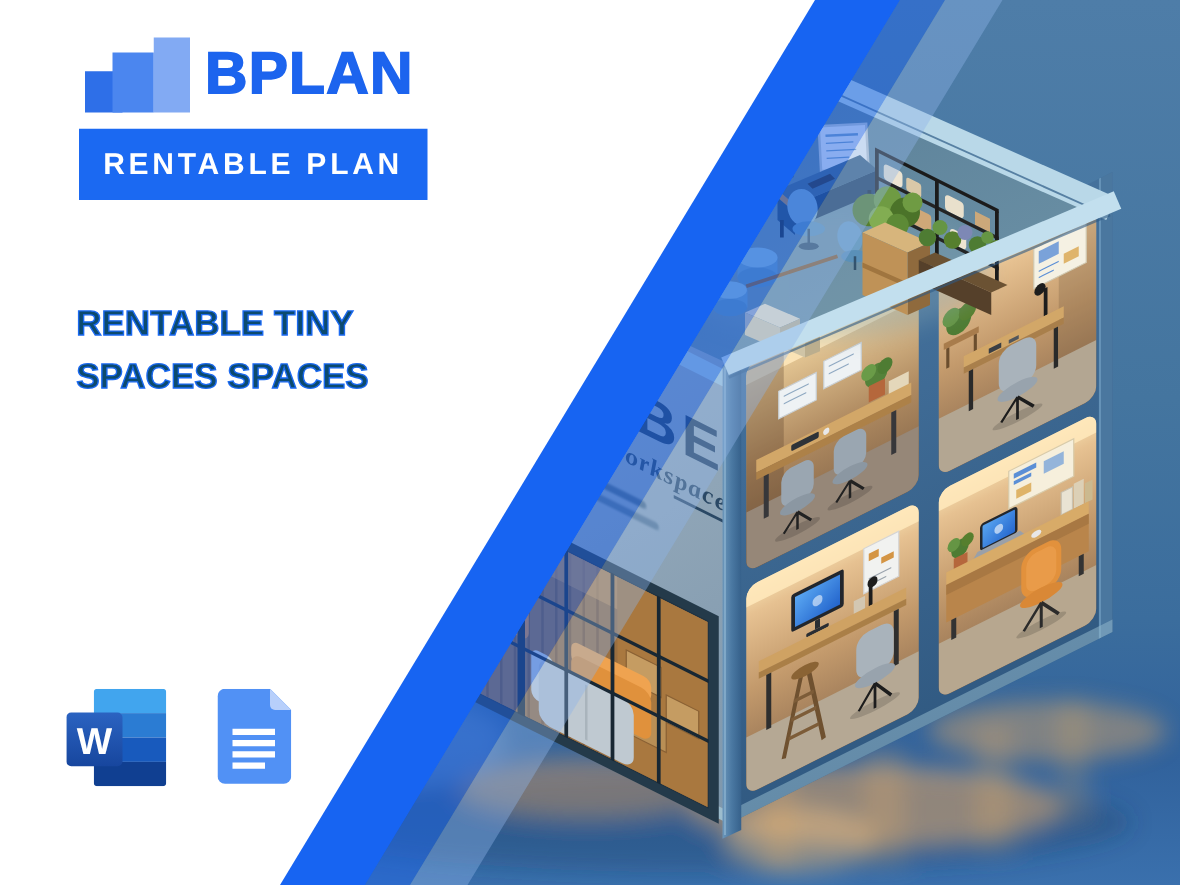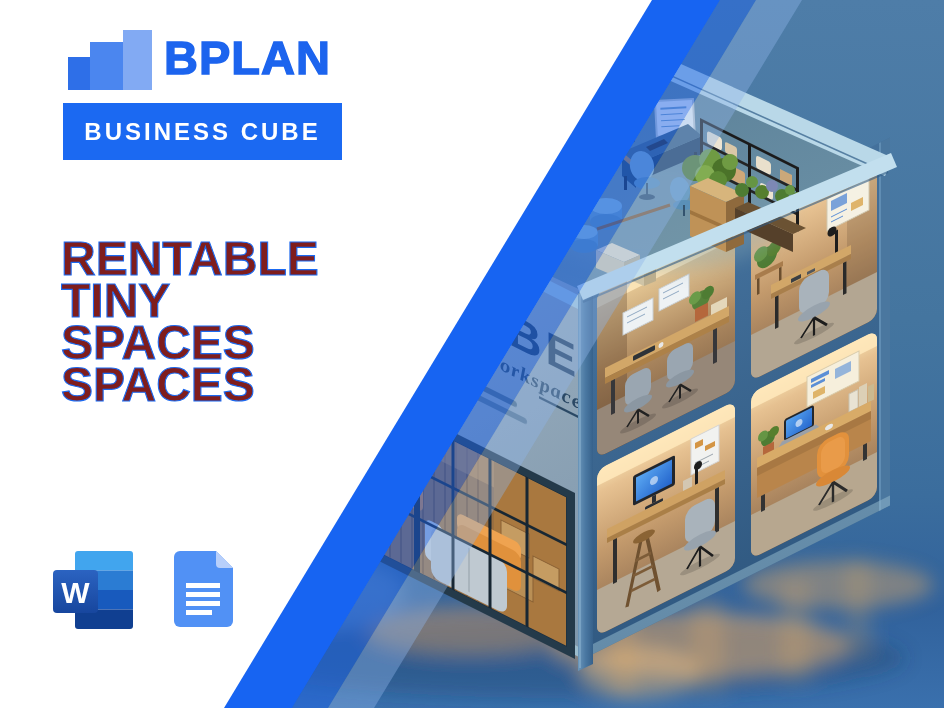--- a/index.html
+++ b/index.html
@@ -11,21 +11,21 @@
   .logo-bars{position:relative;width:88px;height:62px;flex:0 0 auto;}
   .bar{position:absolute;bottom:0;}
   .bar1{left:4px;width:30px;height:33px;background:#2e6fe8;}
   .bar2{left:26px;width:33px;height:48px;background:#4b86ef;}
   .bar3{left:59px;width:29px;height:60px;background:#82aaf3;}
   .brand{margin-left:12px;font-size:47px;line-height:60px;font-weight:700;color:#1c64ee;
          letter-spacing:1px;-webkit-text-stroke:1.4px #1c64ee;}
   .banner{left:63px;top:103px;width:279px;height:57px;background:#1b69f2;display:flex;
           align-items:center;justify-content:center;}
   .banner span{color:#ffffff;font-size:24px;font-weight:700;letter-spacing:3px;}
-  .title{left:61px;top:238px;width:360px;color:#7f1d1d;font-size:48px;line-height:42px;
+  .title{left:61px;top:238px;width:360px;color:#0c4a6e;font-size:28px;line-height:42px;
          font-weight:700;letter-spacing:0px;-webkit-text-stroke:1.1px #1b6af2;}
   .file-icons{left:53px;top:551px;width:200px;height:80px;display:flex;gap:41px;align-items:flex-start;}
 </style>
 </head>
 <body>
 
 <div class="stage">
 
   <svg class="scene" width="944" height="708" viewBox="0 0 944 708" aria-hidden="true">
     <defs>
@@ -466,21 +466,21 @@
   <div class="hud logo-row">
     <div class="logo-bars">
       <div class="bar bar1"></div>
       <div class="bar bar2"></div>
       <div class="bar bar3"></div>
     </div>
     <div class="brand">BPLAN</div>
   </div>
 
   <div class="hud banner">
-    <span>BUSINESS CUBE</span>
+    <span>RENTABLE PLAN</span>
   </div>
 
   <div class="hud title">
     <div>RENTABLE TINY</div>
     <div>SPACES SPACES</div>
   </div>
 
   <div class="hud file-icons">
 
     <svg width="80" height="78" viewBox="0 0 80 78">

